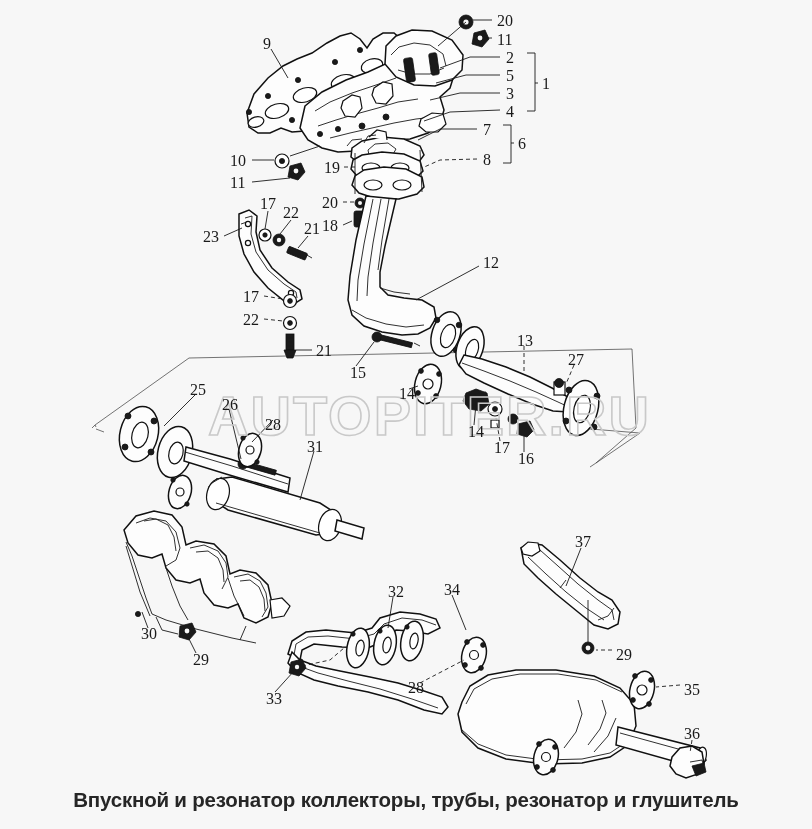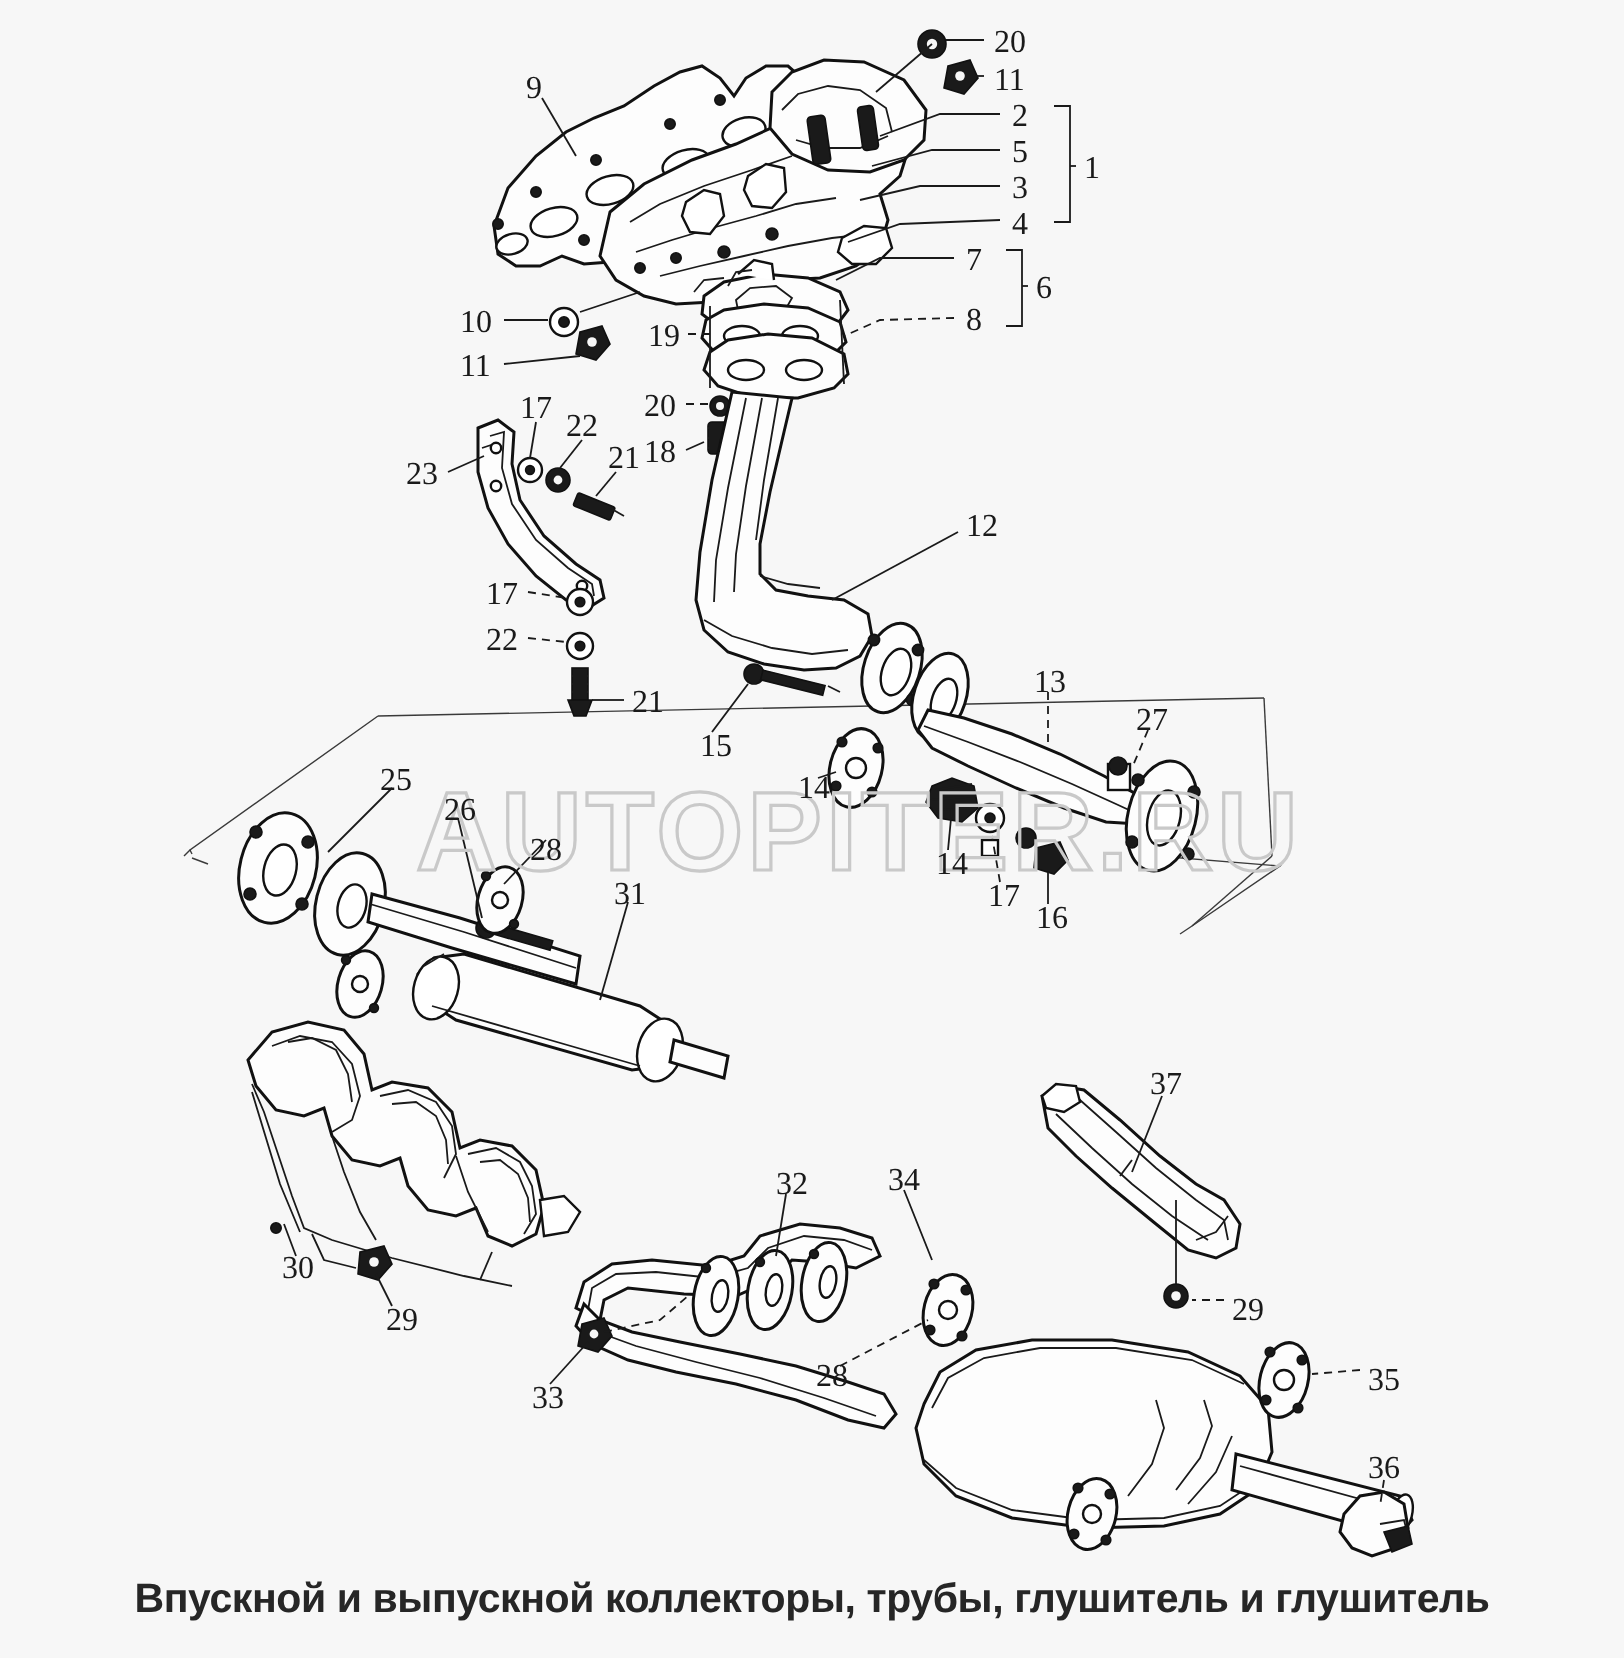--- a/index.html
+++ b/index.html
@@ -534,15 +534,15 @@
       <text class="callout" x="444" y="595">34</text>
       <text class="callout" x="408" y="693">28</text>
       <text class="callout" x="575" y="547">37</text>
       <text class="callout" x="616" y="660">29</text>
       <text class="callout" x="684" y="695">35</text>
       <text class="callout" x="684" y="739">36</text>
     </g>
 
   </svg>
 
-  <div id="caption">Впускной и выпускной коллекторы, трубы, глушитель и глушитель</div>
+  <div id="caption">Впускной и резонатор коллекторы, трубы, резонатор и глушитель</div>
 
 </div>
 
 </body></html>

